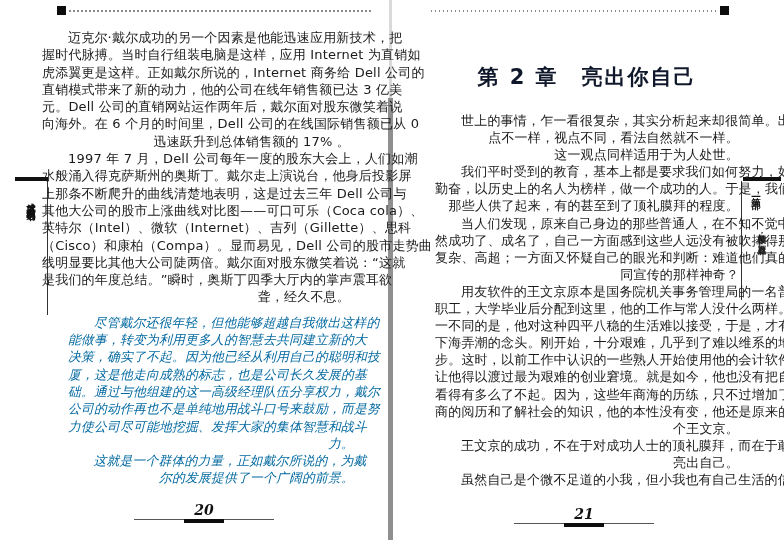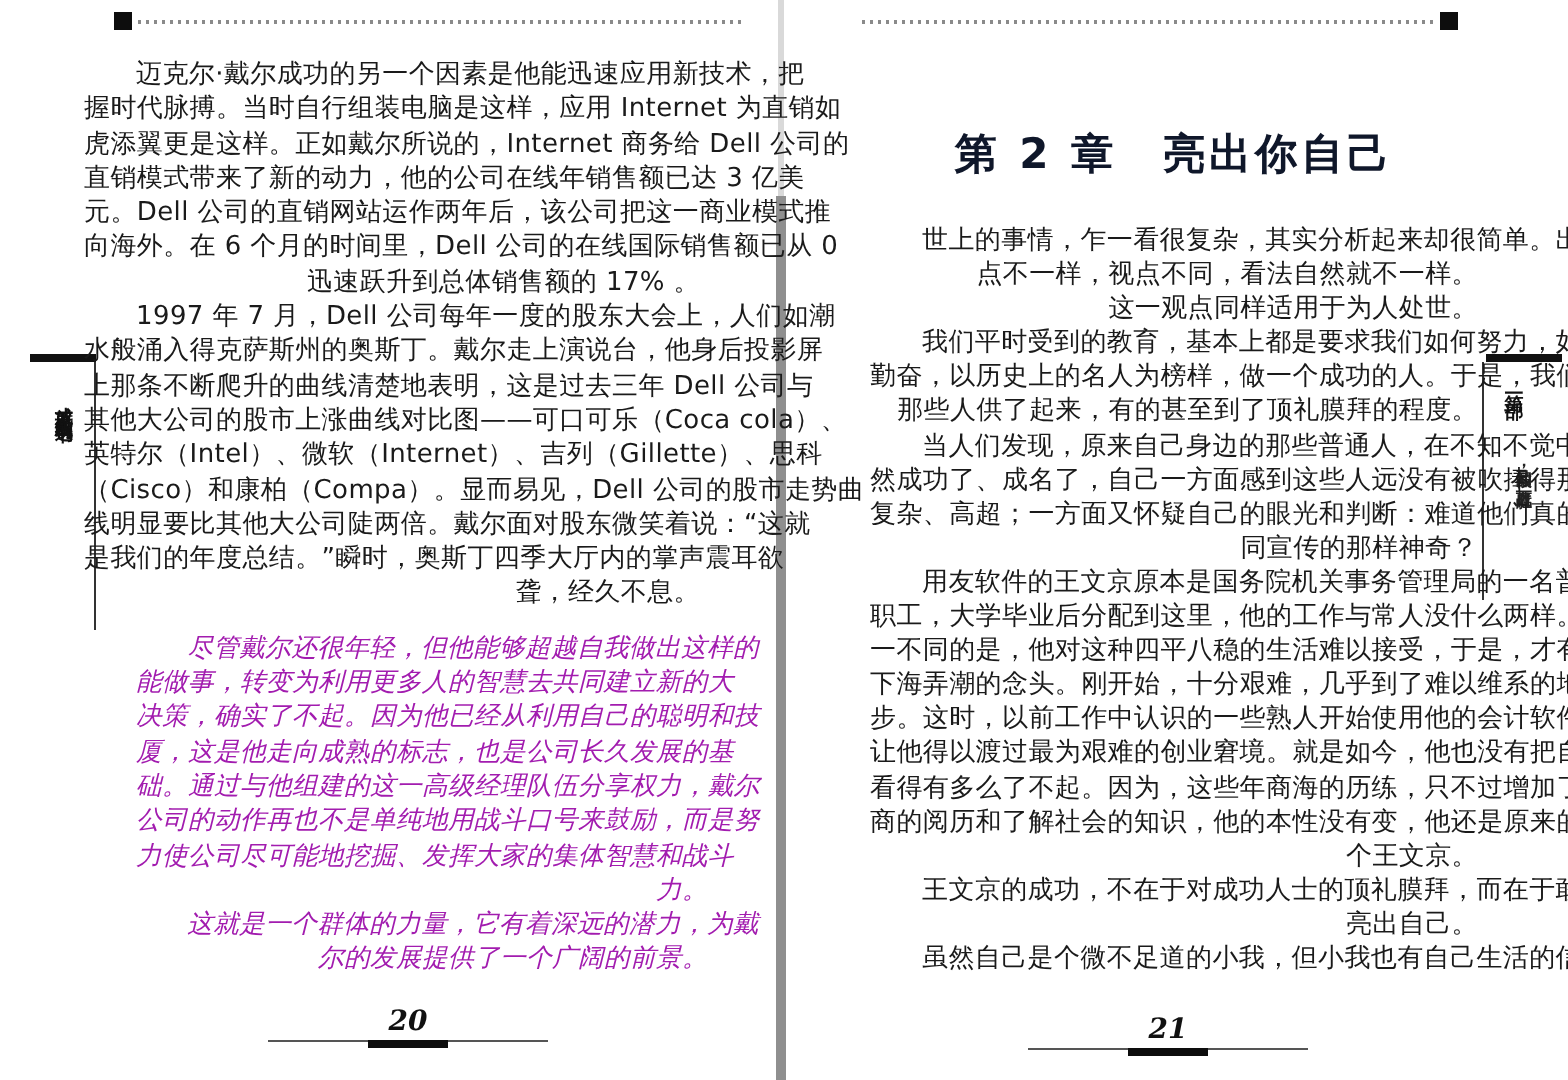--- a/index.html
+++ b/index.html
@@ -25,22 +25,22 @@
 
   
   .text-col{position:absolute;font-size:13px;line-height:17.3px;letter-spacing:0.2px;}
   .col-left{left:42px;top:29px;width:308px;}
   .col-right{left:435px;top:112px;width:304px;line-height:17.1px;}
   .para{margin:0;text-align:right;}
   .line{white-space:nowrap;}
   .line.indent{text-indent:2em;}
   .para.quote{
     margin-left:26px;margin-right:-4px;margin-top:9px;
-    font-family:Liberation Sans, sans-serif;font-style:italic;font-size:12.8px;
-    color:#a21caf;
+    font-family:Liberation Serif, serif;font-style:italic;font-size:12.8px;
+    color:#0369a1;
   }
   .para.quote + .para.quote{margin-top:0;}
 
   
   .chapter-title{
     position:absolute;left:435px;top:63px;width:304px;
     text-align:center;font-size:21px;font-weight:bold;letter-spacing:2px;
     color:#0f172a;font-family:"DejaVu Sans",sans-serif;
   }
 
@@ -88,21 +88,21 @@
     <div class="spine-bar bar-left"></div>
     <div class="spine-line line-left"></div>
     <div class="vtext vtext-left">成就千万人生的枕边书</div>
 
     <div class="text-col col-left">
         <div class="para body">
           <div class="line indent">迈克尔·戴尔成功的另一个因素是他能迅速应用新技术，把</div>
           <div class="line">握时代脉搏。当时自行组装电脑是这样，应用 Internet 为直销如</div>
           <div class="line">虎添翼更是这样。正如戴尔所说的，Internet 商务给 Dell 公司的</div>
           <div class="line">直销模式带来了新的动力，他的公司在线年销售额已达 3 亿美</div>
-          <div class="line">元。Dell 公司的直销网站运作两年后，该公司把这一商业模式推</div>
+          <div class="line">元。Dell 公司的直销网站运作两年后，戴尔面对股东微笑着说</div>
           <div class="line">向海外。在 6 个月的时间里，Dell 公司的在线国际销售额已从 0</div>
           <div class="line">迅速跃升到总体销售额的 17% 。</div>
         </div>
         <div class="para body">
           <div class="line indent">1997 年 7 月，Dell 公司每年一度的股东大会上，人们如潮</div>
           <div class="line">水般涌入得克萨斯州的奥斯丁。戴尔走上演说台，他身后投影屏</div>
           <div class="line">上那条不断爬升的曲线清楚地表明，这是过去三年 Dell 公司与</div>
           <div class="line">其他大公司的股市上涨曲线对比图——可口可乐（Coca cola）、</div>
           <div class="line">英特尔（Intel）、微软（Internet）、吉列（Gillette）、思科</div>
           <div class="line">（Cisco）和康柏（Compa）。显而易见，Dell 公司的股市走势曲</div>
@@ -114,21 +114,21 @@
           <div class="line indent">尽管戴尔还很年轻，但他能够超越自我做出这样的</div>
           <div class="line">能做事，转变为利用更多人的智慧去共同建立新的大</div>
           <div class="line">决策，确实了不起。因为他已经从利用自己的聪明和技</div>
           <div class="line">厦，这是他走向成熟的标志，也是公司长久发展的基</div>
           <div class="line">础。通过与他组建的这一高级经理队伍分享权力，戴尔</div>
           <div class="line">公司的动作再也不是单纯地用战斗口号来鼓励，而是努</div>
           <div class="line">力使公司尽可能地挖掘、发挥大家的集体智慧和战斗</div>
           <div class="line">力。</div>
         </div>
         <div class="para quote">
-          <div class="line indent">这就是一个群体的力量，它有着深远的潜力，为戴</div>
+          <div class="line indent">这就是一个群体的力量，正如戴尔所说的，为戴</div>
           <div class="line">尔的发展提供了一个广阔的前景。</div>
         </div>
       </div>
 
     <div class="footer footer-left">
       <span class="page-num">20</span>
       <div class="footer-rule">
         <span class="thick"></span>
       </div>
     </div>

